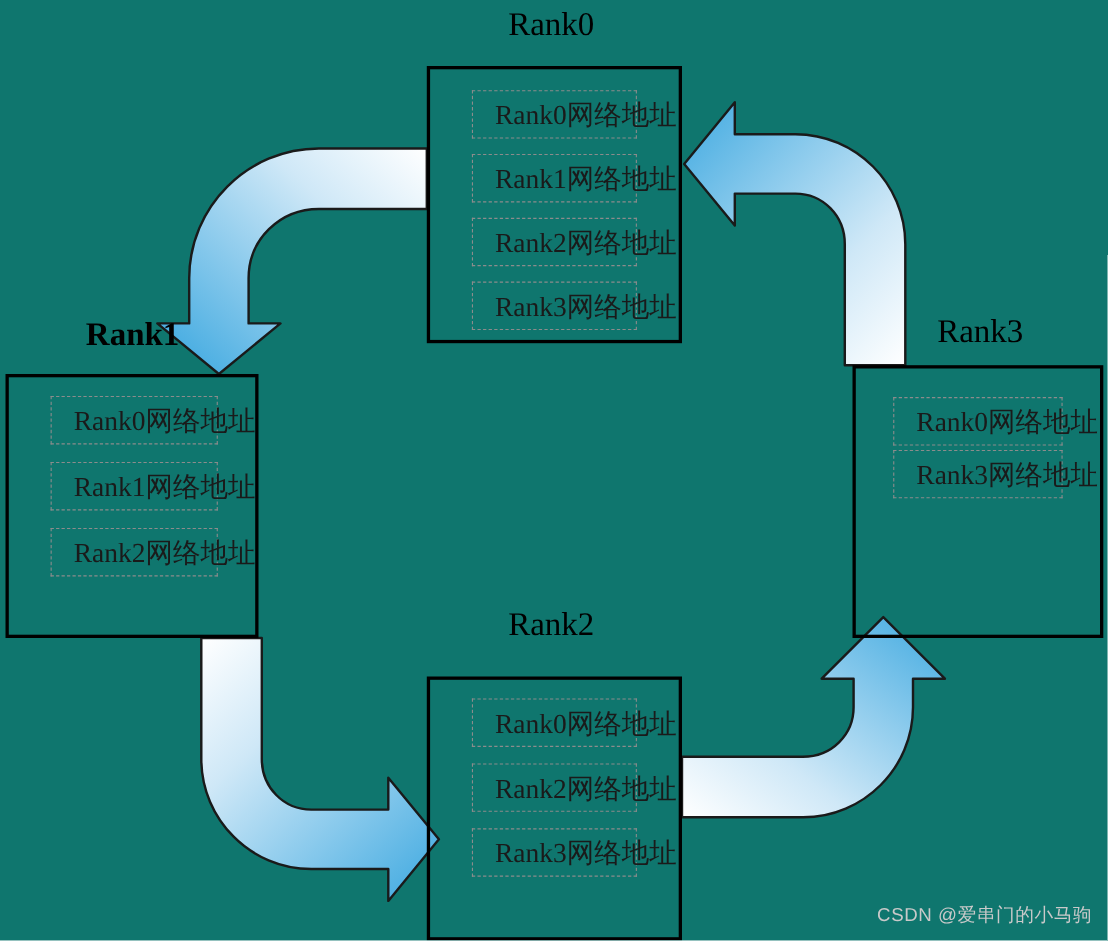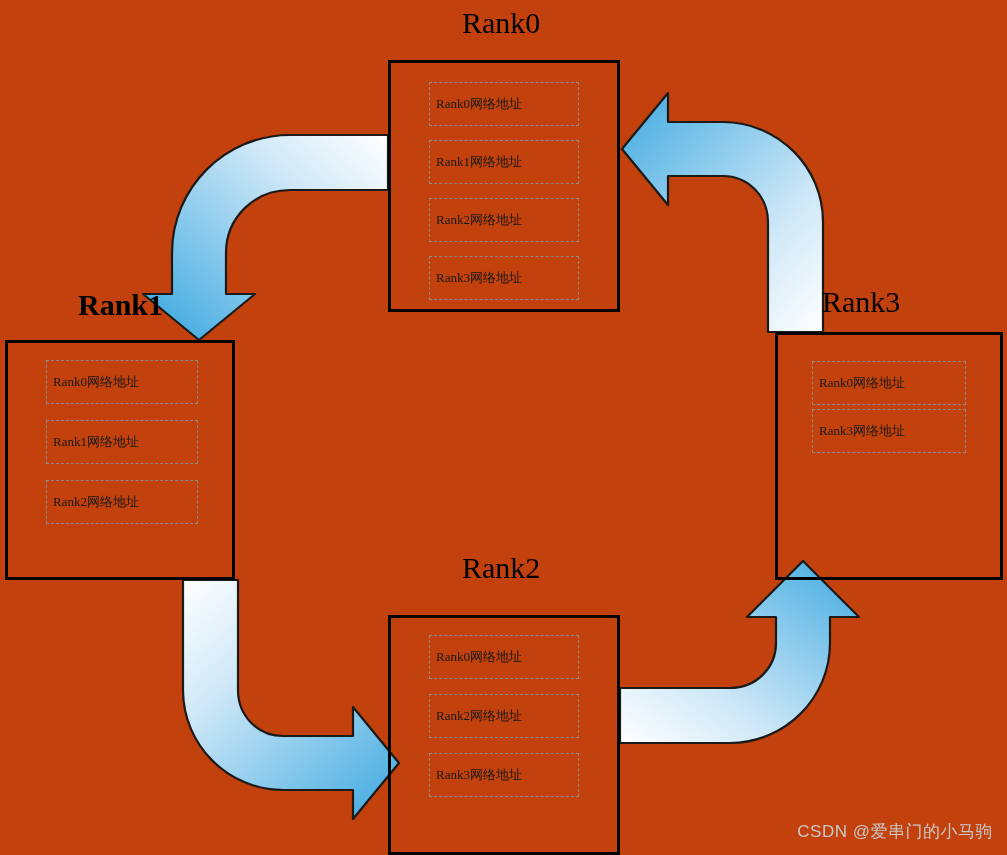--- a/index.html
+++ b/index.html
@@ -7,21 +7,21 @@
     padding: 0;
     background: #ffffff;
   }
   body {
     font-family: "Liberation Serif", "DejaVu Serif", serif;
   }
   #canvas {
     position: relative;
     width: 1007px;
     height: 855px;
-    background: #c2410c;
+    background: #0f766e;
     overflow: hidden;
   }
   #arrow-layer {
     position: absolute;
     left: 0;
     top: 0;
     width: 1007px;
     height: 855px;
     pointer-events: none;
   }
@@ -42,37 +42,37 @@
   .entry-list {
     position: absolute;
     left: 0;
     top: 0;
     width: 100%;
   }
   .entry {
     box-sizing: border-box;
     border: 1px dashed #8c8c8c;
     font-family: "Liberation Serif", "DejaVu Serif", serif;
-    font-size: 13px;
+    font-size: 25px;
     color: #1a1a1a;
     display: flex;
     align-items: center;
-    padding-left: 6px;
+    padding-left: 20px;
     white-space: nowrap;
   }
   
   #node-rank0 { left: 388px; top: 60px;  width: 232px; height: 252px; }
   #node-rank1 { left: 5px;   top: 340px; width: 230px; height: 240px; }
   #node-rank2 { left: 388px; top: 615px; width: 232px; height: 240px; }
   #node-rank3 { left: 775px; top: 332px; width: 228px; height: 248px; }
 
   #label-rank0 { left: 462px; top: 8px;   }
   #label-rank1 { left: 78px;  top: 290px; font-weight: bold; }
   #label-rank2 { left: 462px; top: 553px; }
-  #label-rank3 { left: 822px; top: 287px; }
+  #label-rank3 { left: 852px; top: 287px; }
 
   
   #node-rank0 .entry-list { padding: 19px 0 0 0; }
   #node-rank0 .entry { height: 44px; width: 150px; margin: 0 auto 14px auto; }
 
   #node-rank1 .entry-list { padding: 17px 0 0 0; }
   #node-rank1 .entry { height: 44px; width: 152px; margin: 0 auto 16px 38px; }
 
   #node-rank2 .entry-list { padding: 17px 0 0 0; }
   #node-rank2 .entry { height: 44px; width: 150px; margin: 0 auto 15px auto; }

